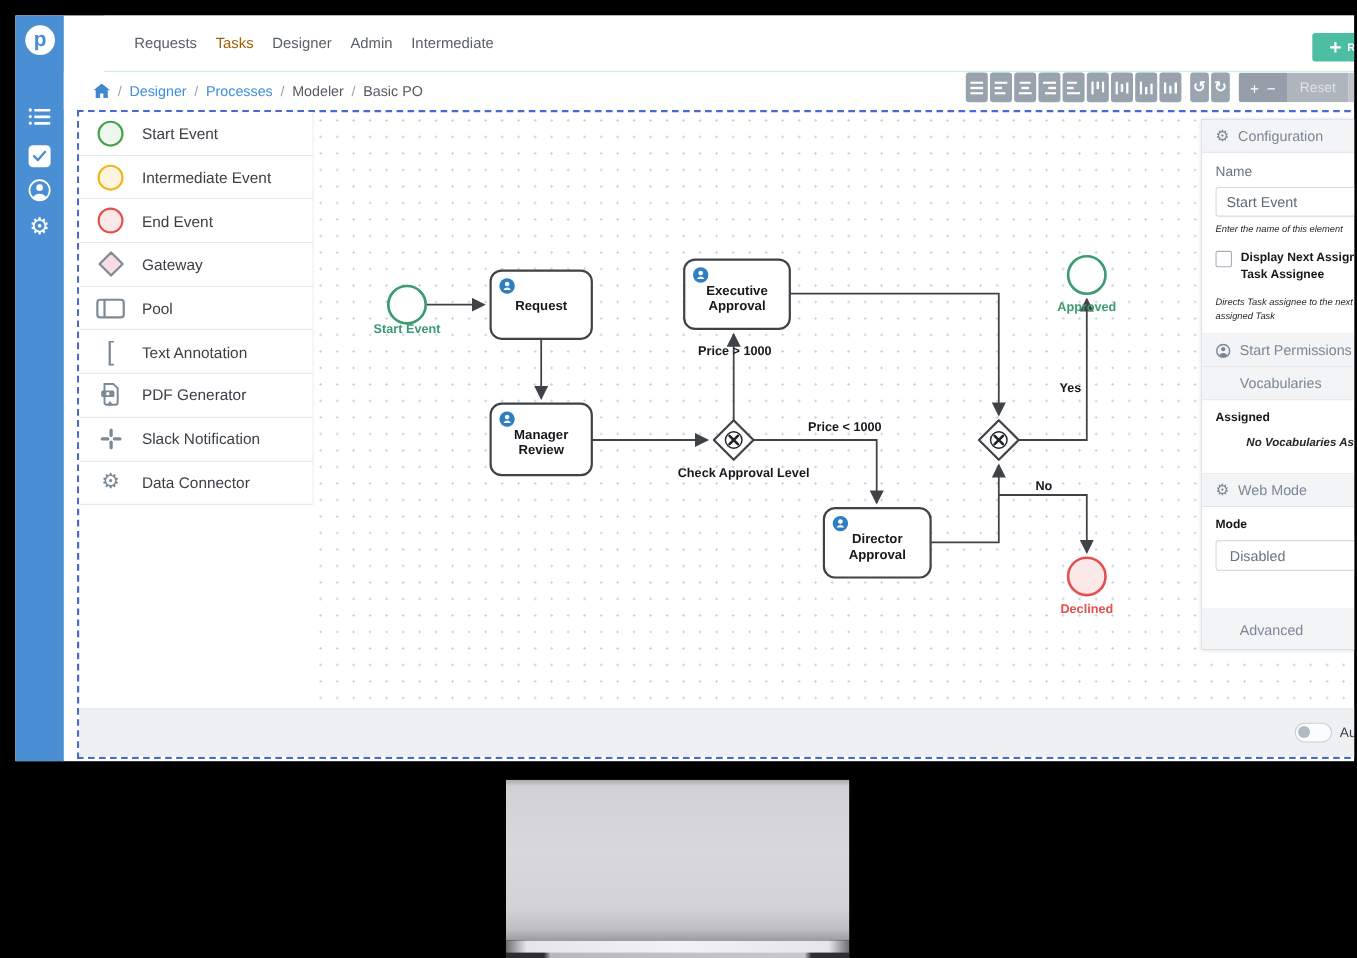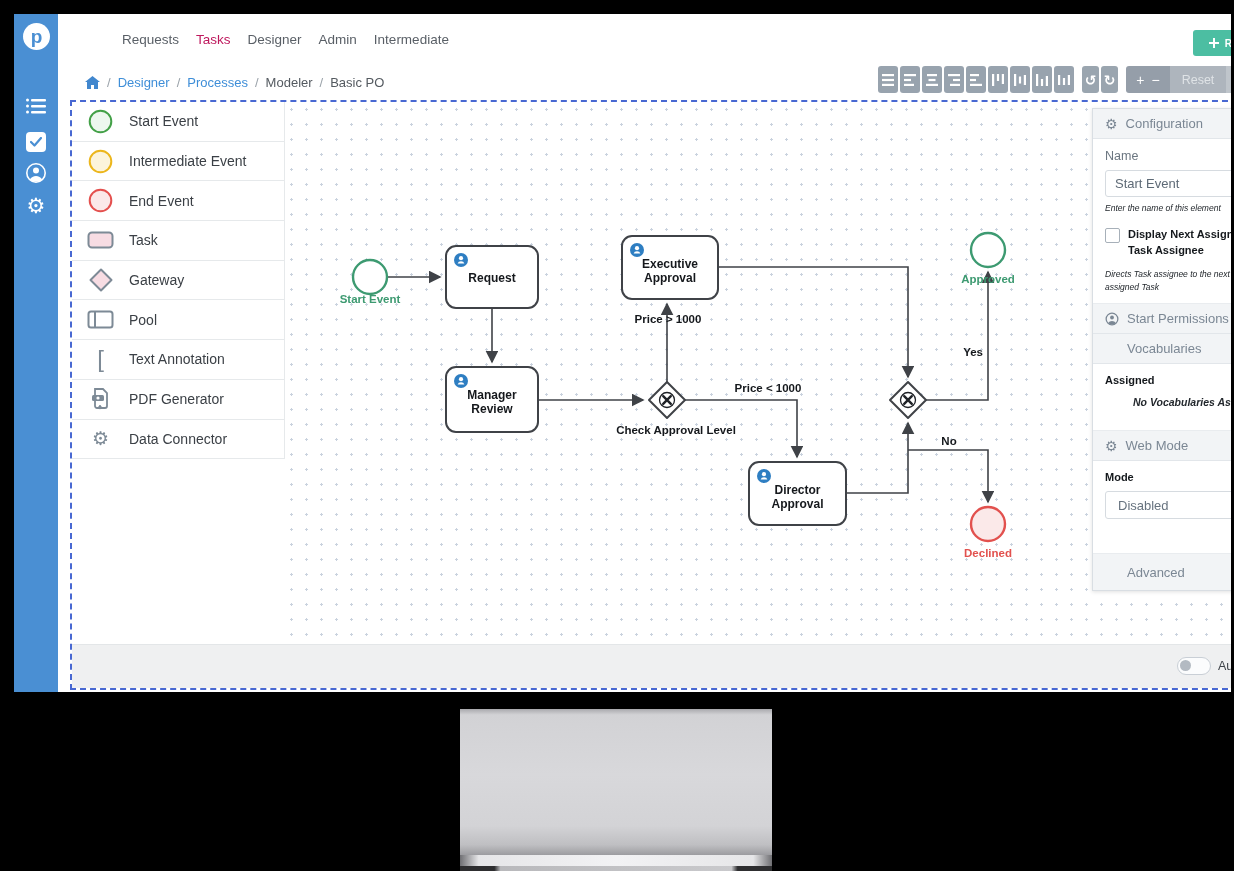--- a/index.html
+++ b/index.html
@@ -13,21 +13,21 @@
         display:flex;align-items:center;justify-content:center;color:#4a8fd3;font-weight:bold;font-size:19px;line-height:1;}
   .rail-ic{position:absolute;left:0;width:44px;text-align:center;color:#fff;}
   .rail-ic svg{display:block;margin:0 auto;}
   .rail-check{position:absolute;left:12px;width:20px;height:20px;background:#fff;border-radius:4px;
               display:flex;align-items:center;justify-content:center;}
 
   
   .navbar{position:absolute;left:44px;top:0;right:0;height:51px;background:#fff;border-bottom:2px solid #22c55e;margin-left:37px;}
   .nav-items{position:absolute;left:27px;top:0;height:51px;display:flex;align-items:center;gap:17px;
              font-size:13.5px;color:#595f66;}
-  .nav-items .active{color:#be185d;}
+  .nav-items .active{color:#a16207;}
   .nav-item{cursor:pointer;}
   .req-btn{position:absolute;left:1098px;top:16px;width:100px;height:26px;background:#4cbea2;border-radius:3px;
            color:#fff;font-size:10px;font-weight:bold;letter-spacing:.6px;display:flex;align-items:center;justify-content:center;gap:6px;}
 
   
   .crumbbar{position:absolute;left:44px;top:51px;right:0;height:35px;background:#fff;}
   .crumbs{position:absolute;left:27px;top:0;height:35px;display:flex;align-items:center;gap:7px;font-size:13px;color:#545a60;}
   .crumbs .lnk{color:#3e8ed8;}
   .crumbs .sep{color:#9aa2a9;}
 
@@ -291,28 +291,20 @@
         <div class="prow">
           <span class="pic">
               <svg width="25" height="25" viewBox="0 0 25 25">
                 <circle cx="12.5" cy="12.5" r="10.8" fill="#fbe9e9" stroke="#e4504e" stroke-width="2"></circle>
               </svg>
             </span>
           <span class="plbl">End Event</span>
           </div>
         <div class="prow">
           <span class="pic">
-              <svg width="27" height="18" viewBox="0 0 27 18">
-                <rect x="1.5" y="1.5" width="24" height="15" rx="3.5" fill="#f7dce3" stroke="#7d8a96" stroke-width="2"></rect>
-              </svg>
-            </span>
-          <span class="plbl">Task</span>
-          </div>
-        <div class="prow">
-          <span class="pic">
               <svg width="26" height="26" viewBox="0 0 26 26">
                 <path d="M13 2.5 23.5 13 13 23.5 2.5 13z" fill="#f7dce3" stroke="#7d8a96" stroke-width="2" stroke-linejoin="round"></path>
               </svg>
             </span>
           <span class="plbl">Gateway</span>
           </div>
         <div class="prow">
           <span class="pic">
               <svg width="27" height="19" viewBox="0 0 27 19">
                 <rect x="1.5" y="1.5" width="24" height="16" rx="2.5" fill="#fff" stroke="#7d8a96" stroke-width="2"></rect>
@@ -330,20 +322,33 @@
         <div class="prow">
           <span class="pic">
               <svg width="20" height="22" viewBox="0 0 20 22">
                 <path d="M4 1h8l4 4v13a2 2 0 0 1-2 2H6a2 2 0 0 1-2-2z" fill="none" stroke="#7d8a96" stroke-width="1.8"></path>
                 <rect x="1" y="7" width="12" height="6" rx="1.5" fill="#7d8a96"></rect>
                 <circle cx="7" cy="10" r="1.6" fill="#fff"></circle>
                 <path d="M9 17v3m-1.5-1.5 1.5 1.8 1.5-1.8" stroke="#7d8a96" stroke-width="1.6" fill="none"></path>
               </svg>
             </span>
           <span class="plbl">PDF Generator</span>
+          </div>
+        <div class="prow">
+          <span class="pic">
+              <svg width="20" height="20" viewBox="0 0 20 20">
+                <g fill="#7d8a96">
+                  <rect x="8.5" y="0.5" width="3" height="8" rx="1.5"></rect>
+                  <rect x="8.5" y="11.5" width="3" height="8" rx="1.5"></rect>
+                  <rect x="0.5" y="8.5" width="8" height="3" rx="1.5"></rect>
+                  <rect x="11.5" y="8.5" width="8" height="3" rx="1.5"></rect>
+                </g>
+              </svg>
+            </span>
+          <span class="plbl">Slack Notification</span>
           </div>
         <div class="prow">
           <span class="pic">
               <span class="uni" style="font-size:19px;color:#7d8a96;line-height:1;">⚙</span>
             </span>
           <span class="plbl">Data Connector</span>
           </div>
       </div>
 
       <svg class="diagram" width="947" height="543" viewBox="0 0 947 543">

